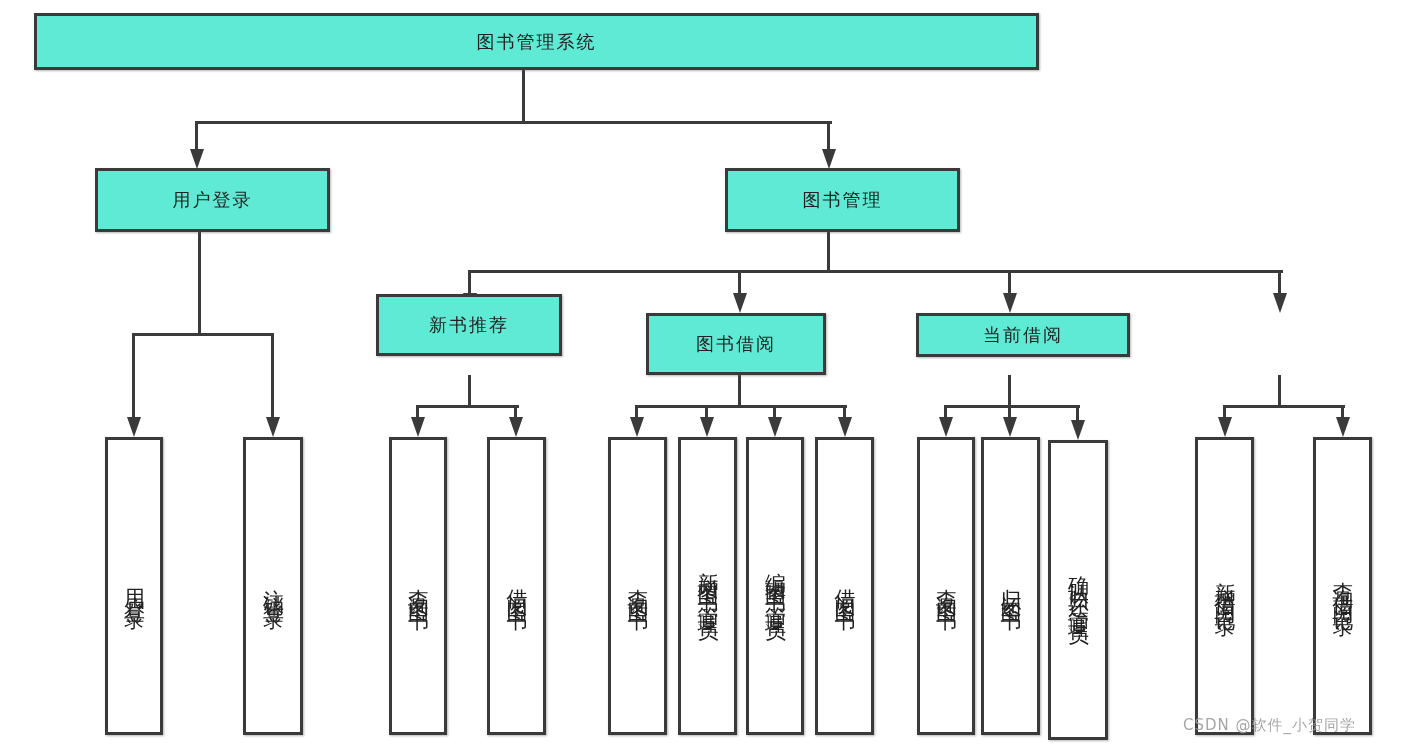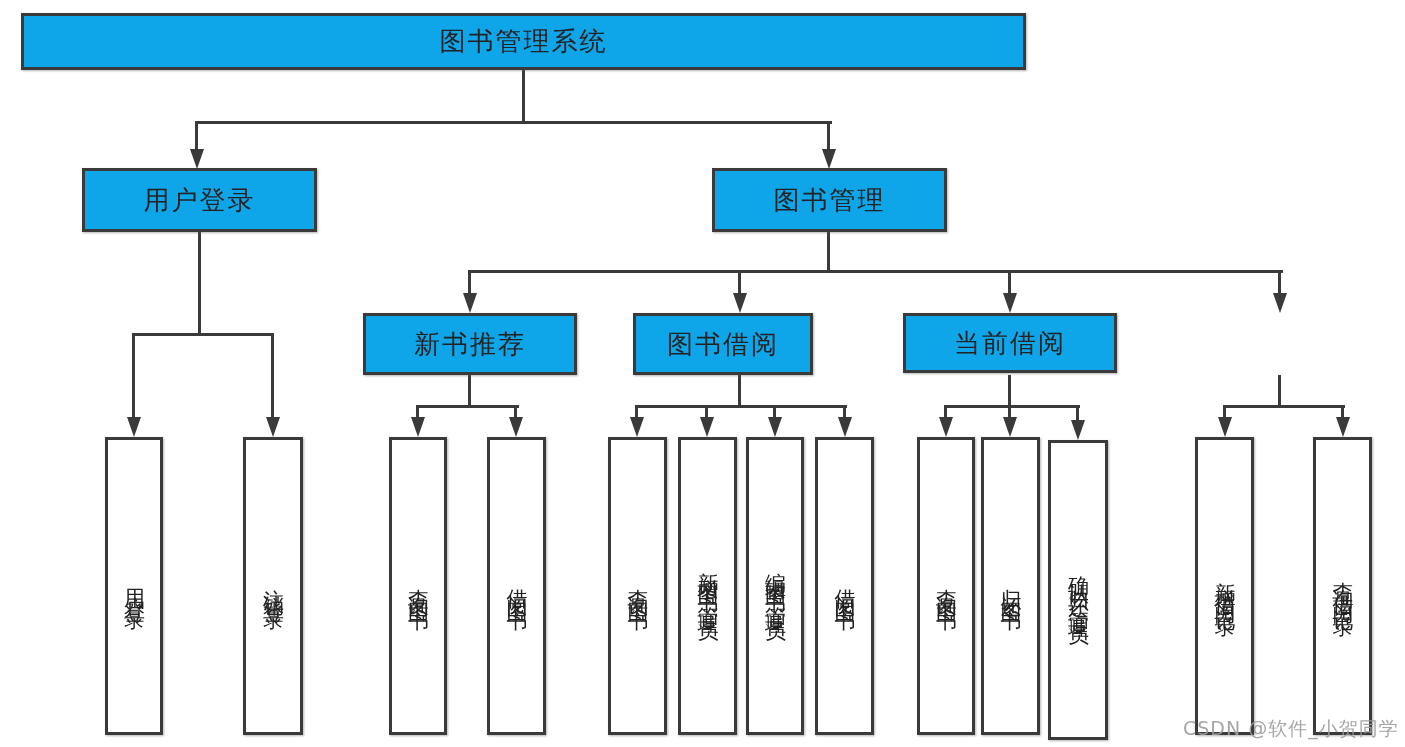--- a/index.html
+++ b/index.html
@@ -13,26 +13,27 @@
     position:relative;
     width:1405px;height:747px;
     background:var(--bg);
     overflow:hidden;
     font-family:"DejaVu Sans","Liberation Sans",sans-serif;
     color:var(--text);
   }
   .hbox{
     position:absolute;
     box-sizing:border-box;
-    background:#0ea5e9;
+    background:#5eead4;
     border:3px solid var(--line);
     box-shadow:1px 1px 2px rgba(90,90,90,.45);
     display:flex;align-items:center;justify-content:center;
-    font-size:26px;letter-spacing:2px;
+    font-size:18px;letter-spacing:2px;
     z-index:2;
+    margin-left:13px;
   }
   .vbox{
     position:absolute;
     box-sizing:border-box;
     background:#fff;
     border:3px solid var(--line);
     box-shadow:1px 1px 2px rgba(90,90,90,.45);
     display:flex;align-items:center;justify-content:center;
     z-index:2;
   }
@@ -48,44 +49,44 @@
   .hline{position:absolute;height:3px;background:var(--line);z-index:1;}
   .arrow{
     position:absolute;width:0;height:0;z-index:1;
     border-left:7px solid transparent;
     border-right:7px solid transparent;
     border-top:20px solid var(--line);
   }
   .watermark{
     position:absolute;
     left:1183px;top:716px;
-    font-size:19px;
+    font-size:15px;
     color:var(--watermark);
     opacity:.9;
     letter-spacing:1px;
     z-index:5;
     white-space:nowrap;
   }
 </style>
 </head>
 <body>
 
 <div class="stage">
 
   <div class="hbox" style="left:21px;top:13px;width:1005px;height:57px">图书管理系统</div>
 
   <div class="hbox" style="left:82px;top:168px;width:235px;height:64px">用户登录</div>
 
   <div class="hbox" style="left:712px;top:168px;width:235px;height:64px">图书管理</div>
 
-  <div class="hbox" style="left:363px;top:313px;width:214px;height:62px">新书推荐</div>
+  <div class="hbox" style="left:363px;top:294px;width:186px;height:62px">新书推荐</div>
 
   <div class="hbox" style="left:633px;top:313px;width:180px;height:62px">图书借阅</div>
 
-  <div class="hbox" style="left:903px;top:313px;width:214px;height:60px">当前借阅</div>
+  <div class="hbox" style="left:903px;top:313px;width:214px;height:44px">当前借阅</div>
 
 
   <div class="vbox" style="left:105px;top:437px;width:58px;height:298px">
     <span class="vtext">用户登录</span>
   </div>
   <div class="vbox" style="left:243px;top:437px;width:60px;height:298px">
     <span class="vtext">注销登录</span>
   </div>
 
   <div class="vbox" style="left:389px;top:437px;width:58px;height:298px">

